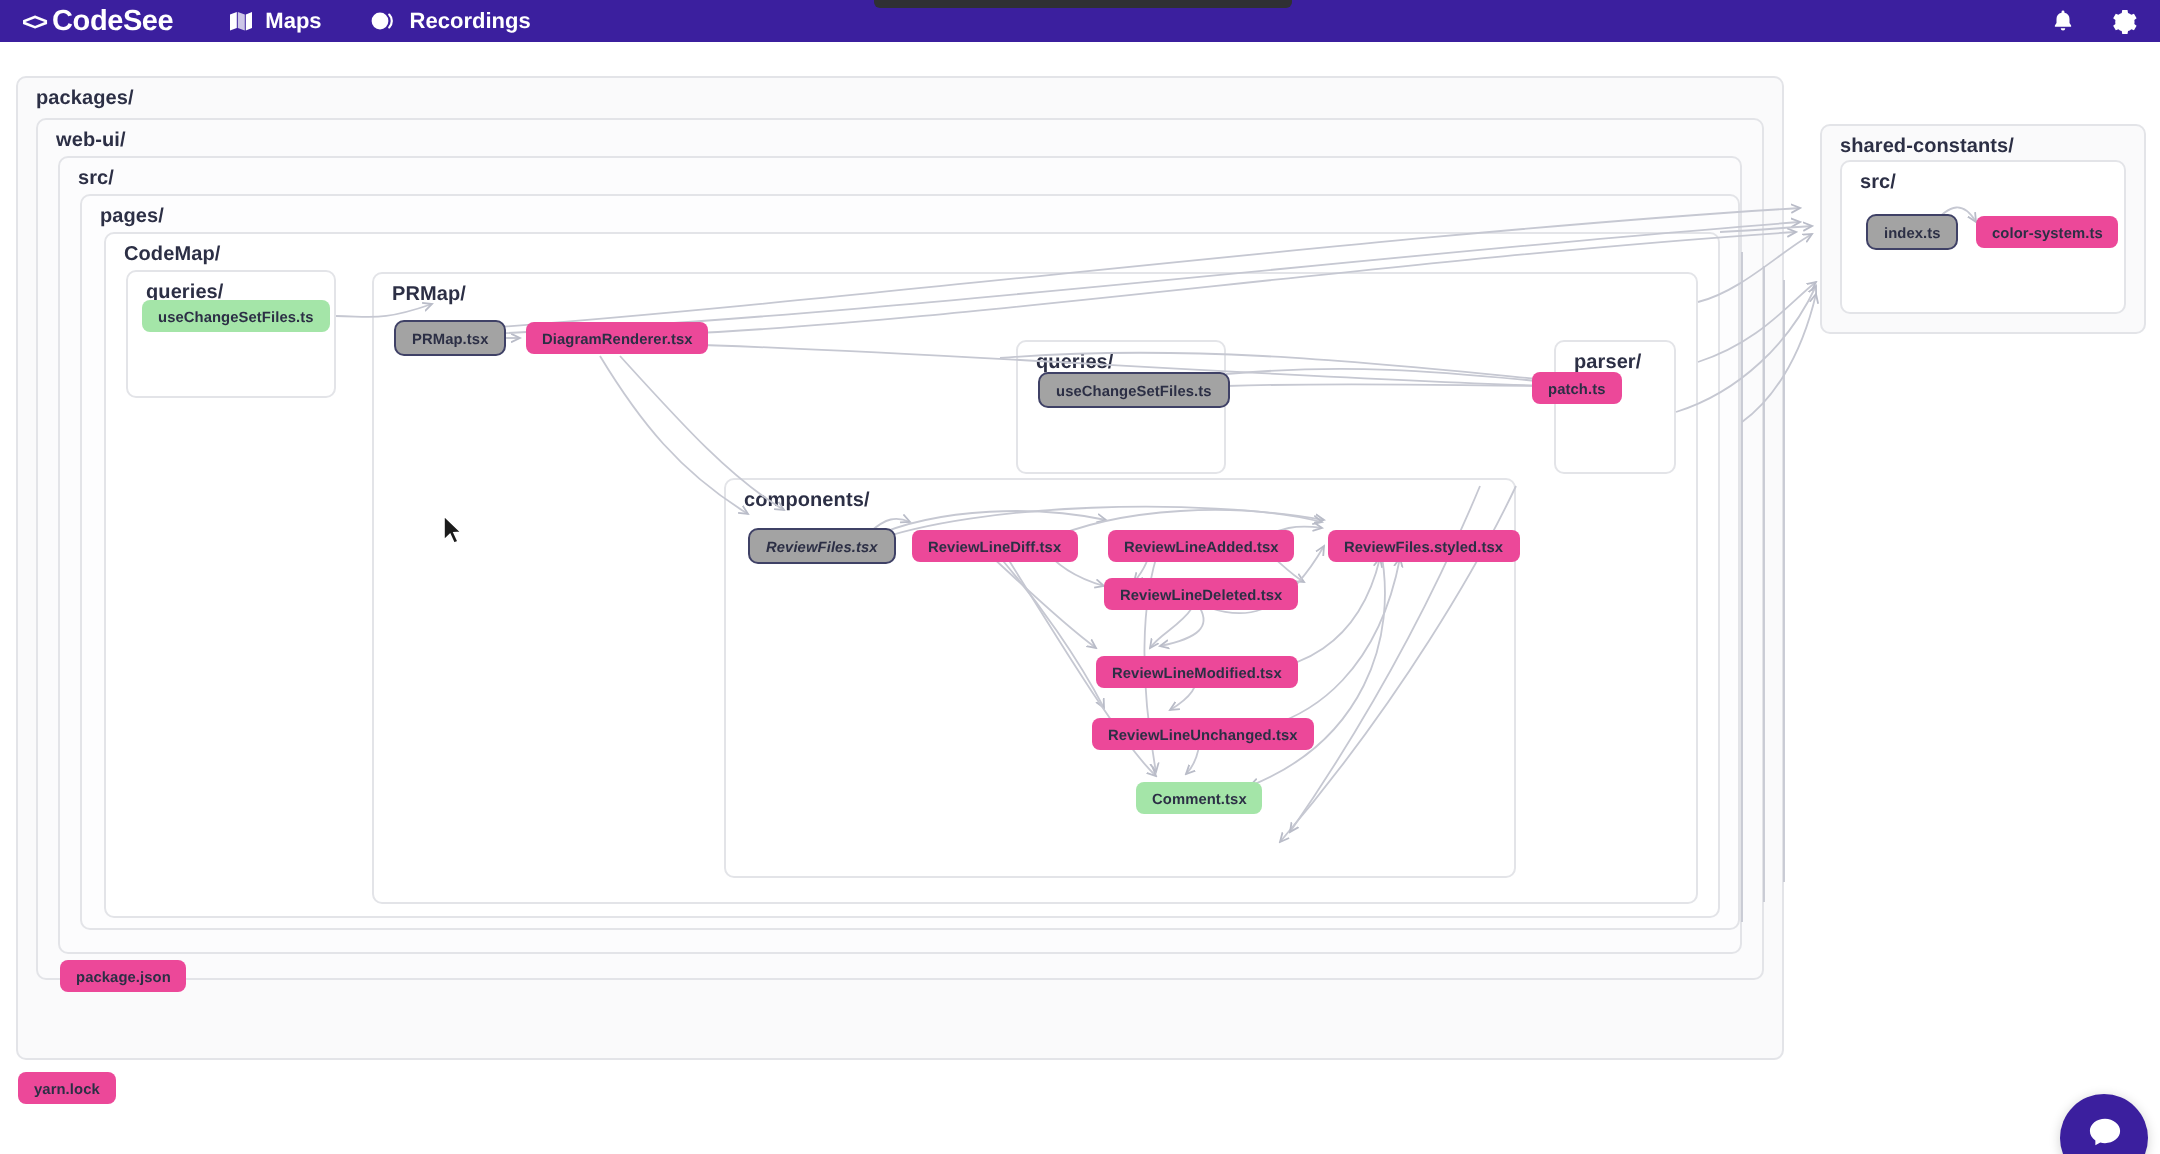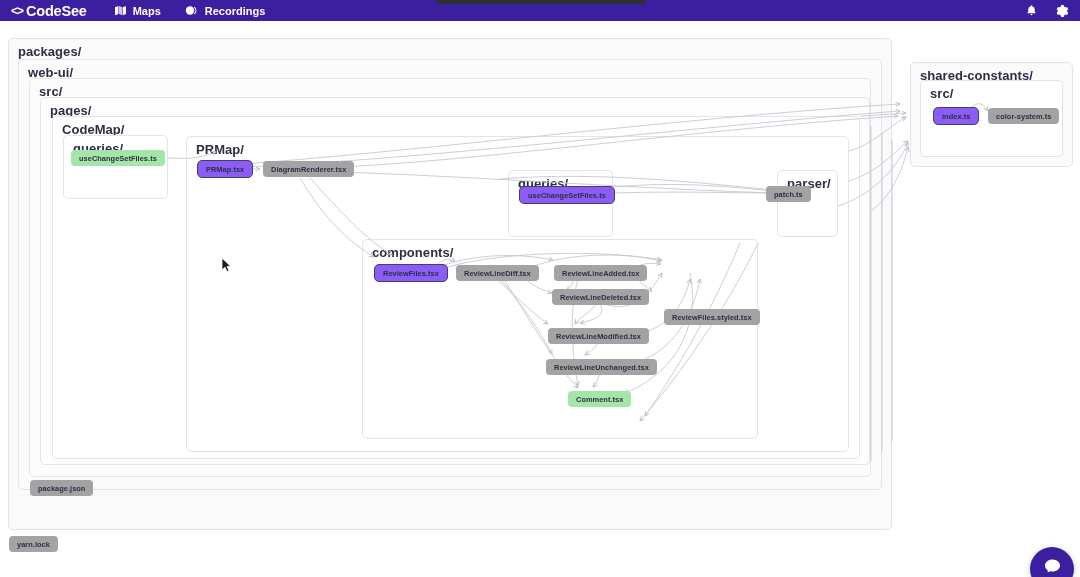--- a/index.html
+++ b/index.html
@@ -62,21 +62,21 @@
   
   .grp {
     position: absolute;
     border: 1px solid #e3e4e8;
     border-radius: 5px;
     background: #fafafb;
     z-index: 2;
   }
   .grp > .grp-label {
     position: absolute; top: 5px; left: 9px;
-    font-size: 13px; font-weight: bold; color: #2c2f45;
+    font-size: 10px; font-weight: bold; color: #2c2f45;
     letter-spacing: 0.05px;
     white-space: nowrap;
   }
   .grp.lvl1 { background: #fafafb; }
   .grp.lvl2 { background: #fbfbfc; }
   .grp.lvl3 { background: #fcfcfd; }
   .grp.lvl4 { background: #fdfdfe; }
   .grp.lvl5 { background: #ffffff; }
 
   
@@ -87,24 +87,24 @@
     padding: 0 8px;
     border-radius: 4px;
     font-size: 7.4px;
     font-weight: bold;
     color: #2c2f45;
     white-space: nowrap;
     z-index: 20;
     cursor: pointer;
     letter-spacing: 0.05px;
   }
-  .node.orange { background: #a3a3a3; }
+  .node.orange { background: #ec4899; }
   .node.green  { background: #a4e5a8; }
   .node.plain  {
-    background: #8b5cf6;
+    background: #a3a3a3;
     border: 1.3px solid #3f4166;
     border-radius: 5px;
     height: 18px;
   }
 
   
   .cursor {
     position: absolute; z-index: 60;
     pointer-events: none;
   }
@@ -276,24 +276,24 @@
       <path d="M966,92 C975,80 982,80 988,90"></path>
     </g>
   </svg>
 
   <div id="nodes-layer">
       <div class="node green" style="left: 71px; top: 129px;">useChangeSetFiles.ts</div>
       <div class="node plain" style="left: 197px; top: 139px;">PRMap.tsx</div>
       <div class="node orange" style="left: 263px; top: 140px;">DiagramRenderer.tsx</div>
       <div class="node plain" style="left: 519px; top: 165px;">useChangeSetFiles.ts</div>
       <div class="node orange" style="left: 766px; top: 165px;">patch.ts</div>
-      <div class="node plain" style="left: 374px; top: 243px;">ReviewFiles.tsx</div>
+      <div class="node plain" style="left: 374px; top: 243px; font-style: italic;">ReviewFiles.tsx</div>
       <div class="node orange" style="left: 456px; top: 244px;">ReviewLineDiff.tsx</div>
       <div class="node orange" style="left: 554px; top: 244px;">ReviewLineAdded.tsx</div>
-      <div class="node orange" style="left: 664px; top: 244px; margin-top: 44px;">ReviewFiles.styled.tsx</div>
+      <div class="node orange" style="left: 664px; top: 244px;">ReviewFiles.styled.tsx</div>
       <div class="node orange" style="left: 552px; top: 268px; text-align: right;">ReviewLineDeleted.tsx</div>
       <div class="node orange" style="left: 548px; top: 307px;">ReviewLineModified.tsx</div>
       <div class="node orange" style="left: 546px; top: 338px;">ReviewLineUnchanged.tsx</div>
       <div class="node green" style="left: 568px; top: 370px;">Comment.tsx</div>
       <div class="node plain" style="left: 933px; top: 86px;">index.ts</div>
       <div class="node orange" style="left: 988px; top: 87px;">color-system.ts</div>
       <div class="node orange" style="left: 30px; top: 459px;">package.json</div>
       <div class="node orange" style="left: 9px; top: 515px;">yarn.lock</div>
     </div>
 

